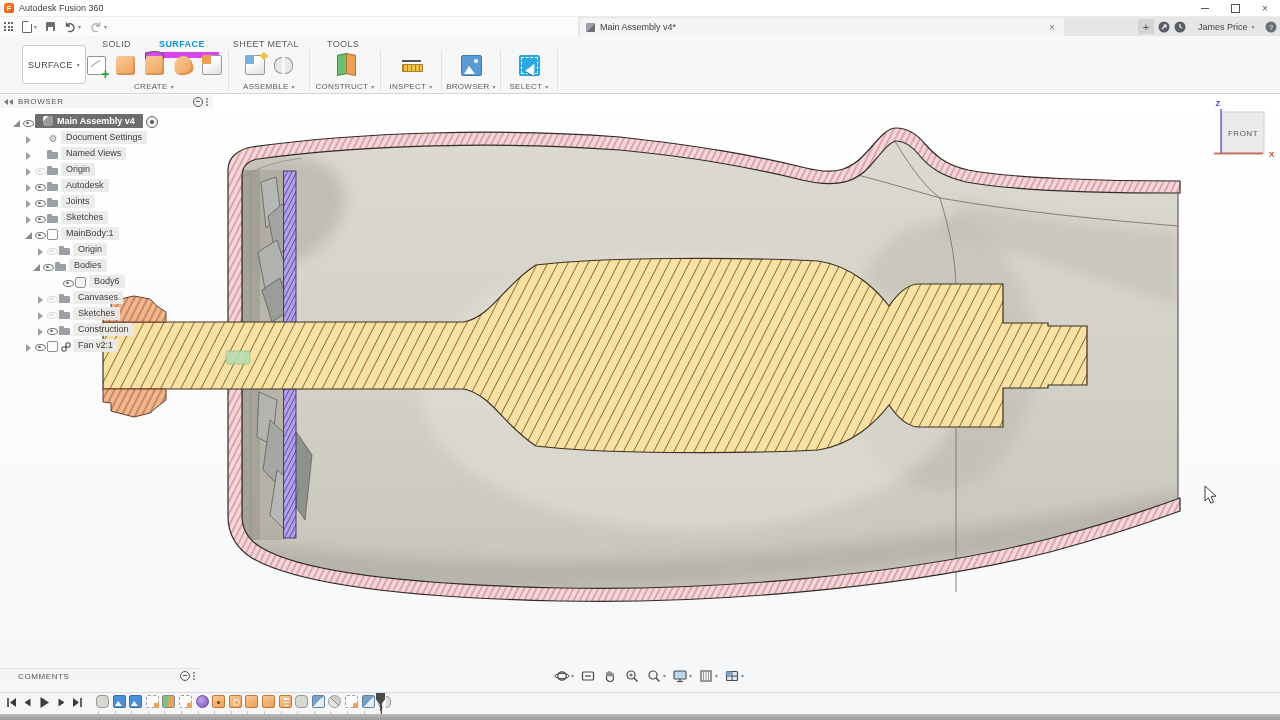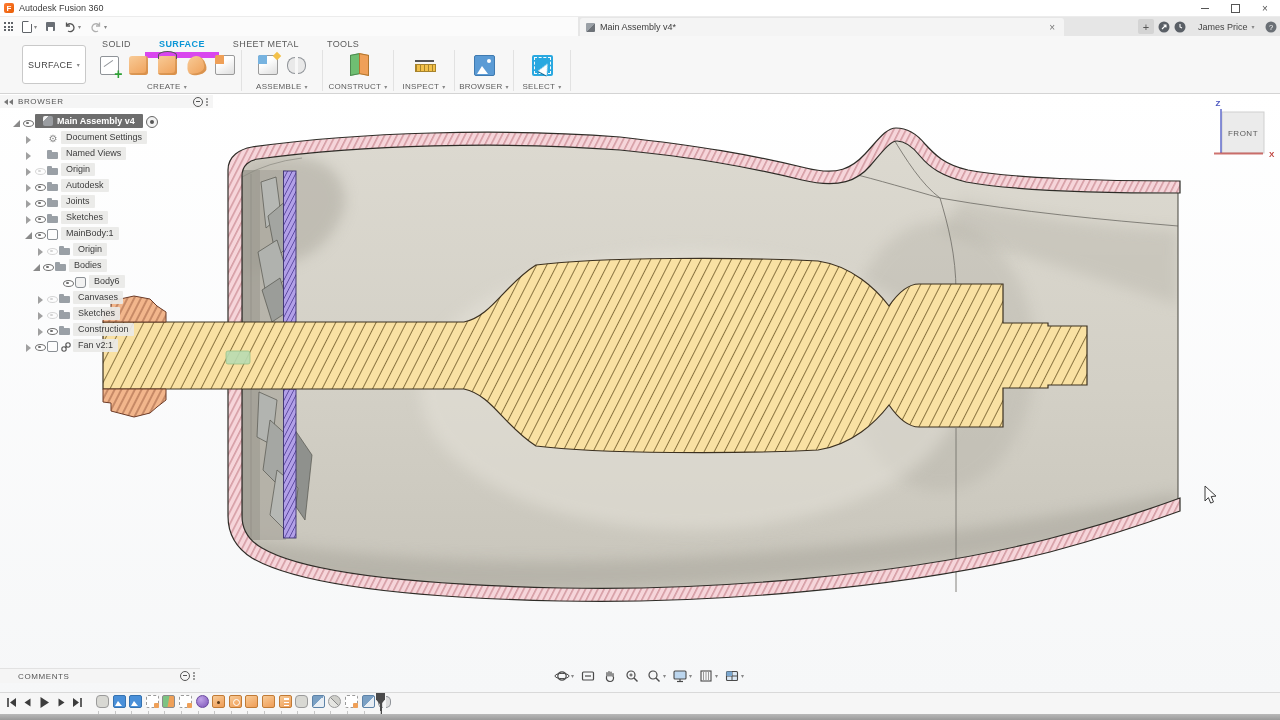--- a/index.html
+++ b/index.html
@@ -29,21 +29,21 @@
   .cubeic{width:9px;height:9px;margin-right:5px;background:linear-gradient(135deg,#9aa0a6 55%,#6d7278 55%);border-radius:1px}
   .tabclose{margin-left:auto;color:#777;font-size:10px;padding:0 3px}
   .newdoc{position:absolute;left:560px;top:2px;width:16px;height:15px;background:#d4d4d4;border-radius:2px;color:#555;font-size:11px;display:flex;align-items:center;justify-content:center}
   .acct{position:absolute;top:0;height:19px;display:flex;align-items:center;gap:4px}
   
   #ribbon{position:absolute;left:0;top:36px;width:1280px;height:57px;background:#f7f7f7;border-bottom:1px solid #d4d4d4}
   .rtabs{position:absolute;left:88px;top:1px;display:flex}
   .rtab{padding:2px 14px 3px;color:#5c5c5c;letter-spacing:.4px}
   .rtab.active{color:#0a96d6;border-bottom:6px solid #d946ef;font-weight:bold}
   #design-btn{position:absolute;left:22px;top:9px;width:62px;height:37px;background:#fff;border:1px solid #c9c9c9;border-radius:3px;display:flex;align-items:center;justify-content:center;gap:4px;color:#444;letter-spacing:.3px}
-  .groups{position:absolute;left:93px;top:15px;display:flex;height:41px}
+  .groups{position:absolute;left:80px;top:15px;display:flex;height:41px}
   .grp{display:flex;flex-direction:column;align-items:center;border-right:1px solid #e2e2e2;padding:0 4px}
   .grp-icons{display:flex;align-items:center;height:30px}
   .grp-label{margin-top:2px;font-size:8px;color:#5c5c5c;display:flex;gap:3px;align-items:center;letter-spacing:.3px}
   .ri{width:27px;height:28px;position:relative;display:flex;align-items:center;justify-content:center;margin:0 1px}
   .ob{width:19px;height:19px;border-radius:3px;background:linear-gradient(150deg,#f8cb97,#efa058);box-shadow:inset -2px -2px 0 rgba(186,117,48,.4);position:relative}
   .ic-sketch .fr{width:17px;height:17px;border:1.3px solid #8f9398;border-radius:2px;background:#fff}
   .ic-sketch::before{content:"";position:absolute;left:7px;top:12px;width:11px;height:1.3px;background:#8f9398;transform:rotate(-35deg)}
   .ic-sketch::after{content:"+";position:absolute;right:0;bottom:-3px;color:#2fa136;font-weight:bold;font-size:14px}
   .ic-revolve::before{content:"";position:absolute;top:0;left:4px;width:17px;height:7px;border:1.3px solid #555;border-bottom:none;border-radius:50% 50% 0 0;z-index:2}
   .ic-sweep .ob{border-radius:55% 55% 45% 45%/65% 65% 35% 35%;transform:rotate(-10deg)}

